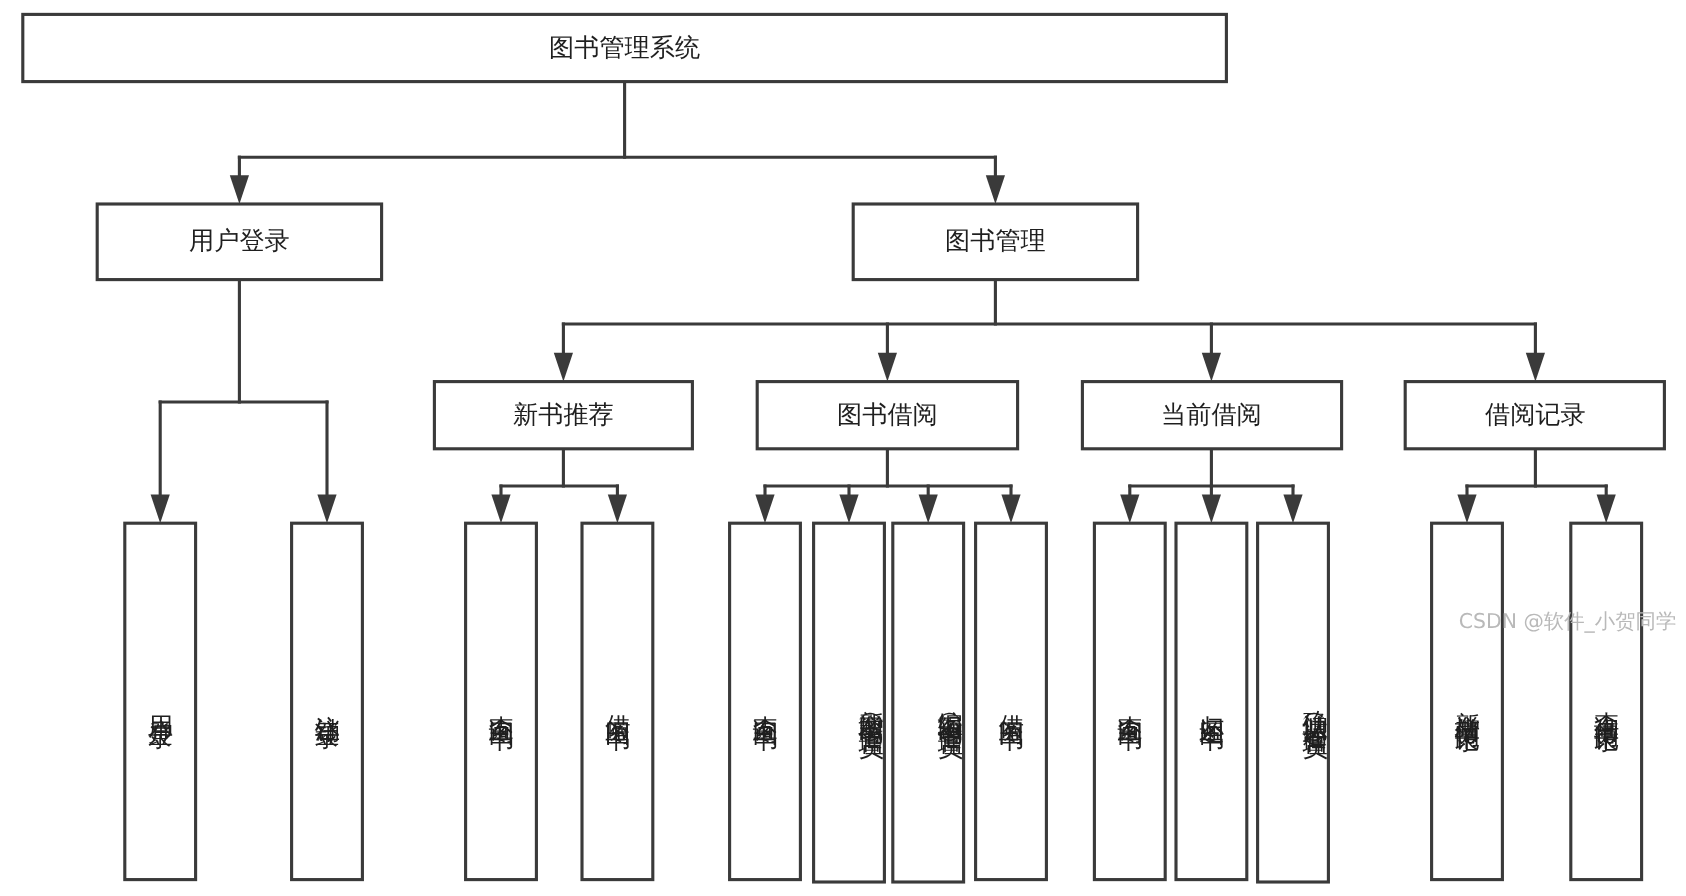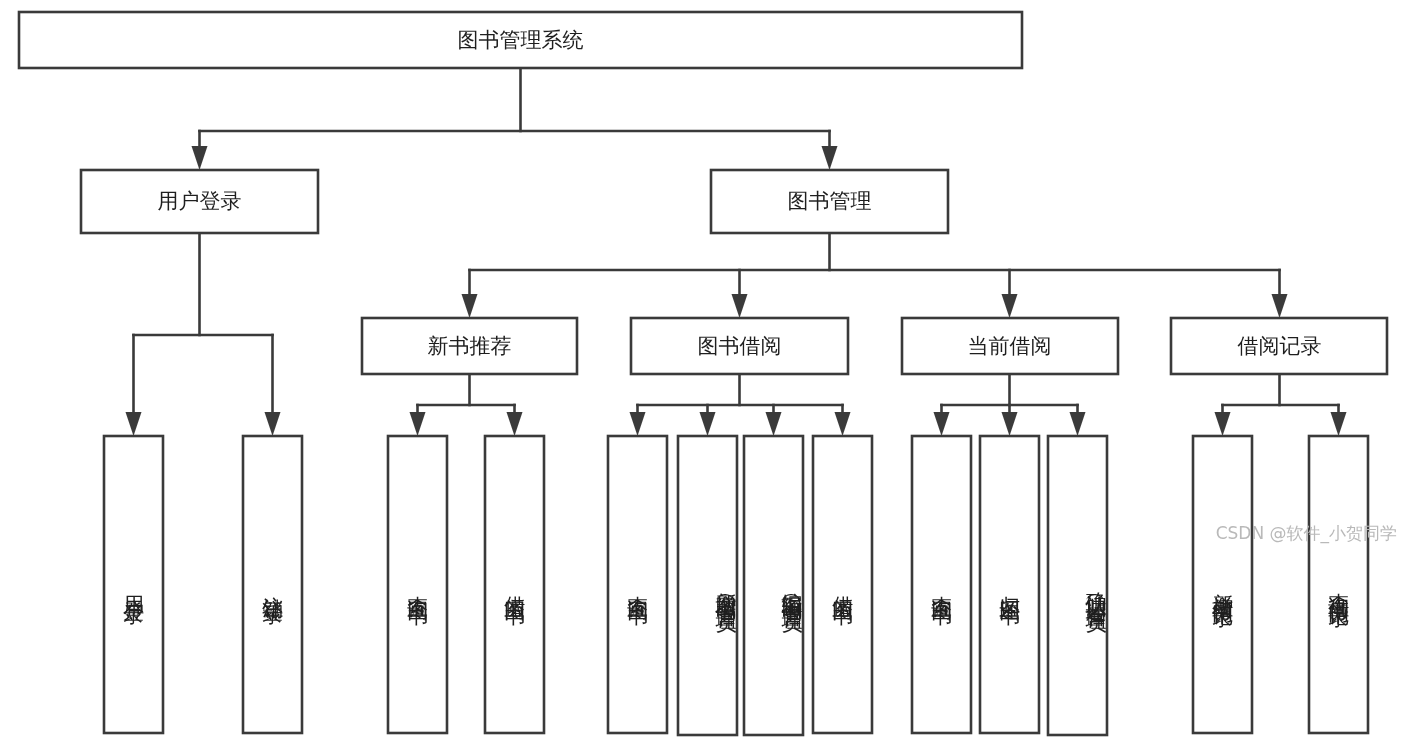--- a/index.html
+++ b/index.html
@@ -59,21 +59,21 @@
     color: #1f1f1f;
     letter-spacing: 3px;
     white-space: nowrap;
     text-align: center;
     pointer-events: none;
     user-select: none;
   }
   .watermark {
     position: absolute;
     right: 8px;
-    bottom: 2px;
+    bottom: 18px;
     font-family: "DejaVu Sans", "Liberation Sans", sans-serif;
     font-size: 17px;
     color: #b9b9b9;
     white-space: nowrap;
     user-select: none;
   }
 </style>
 </head>
 <body>
 

